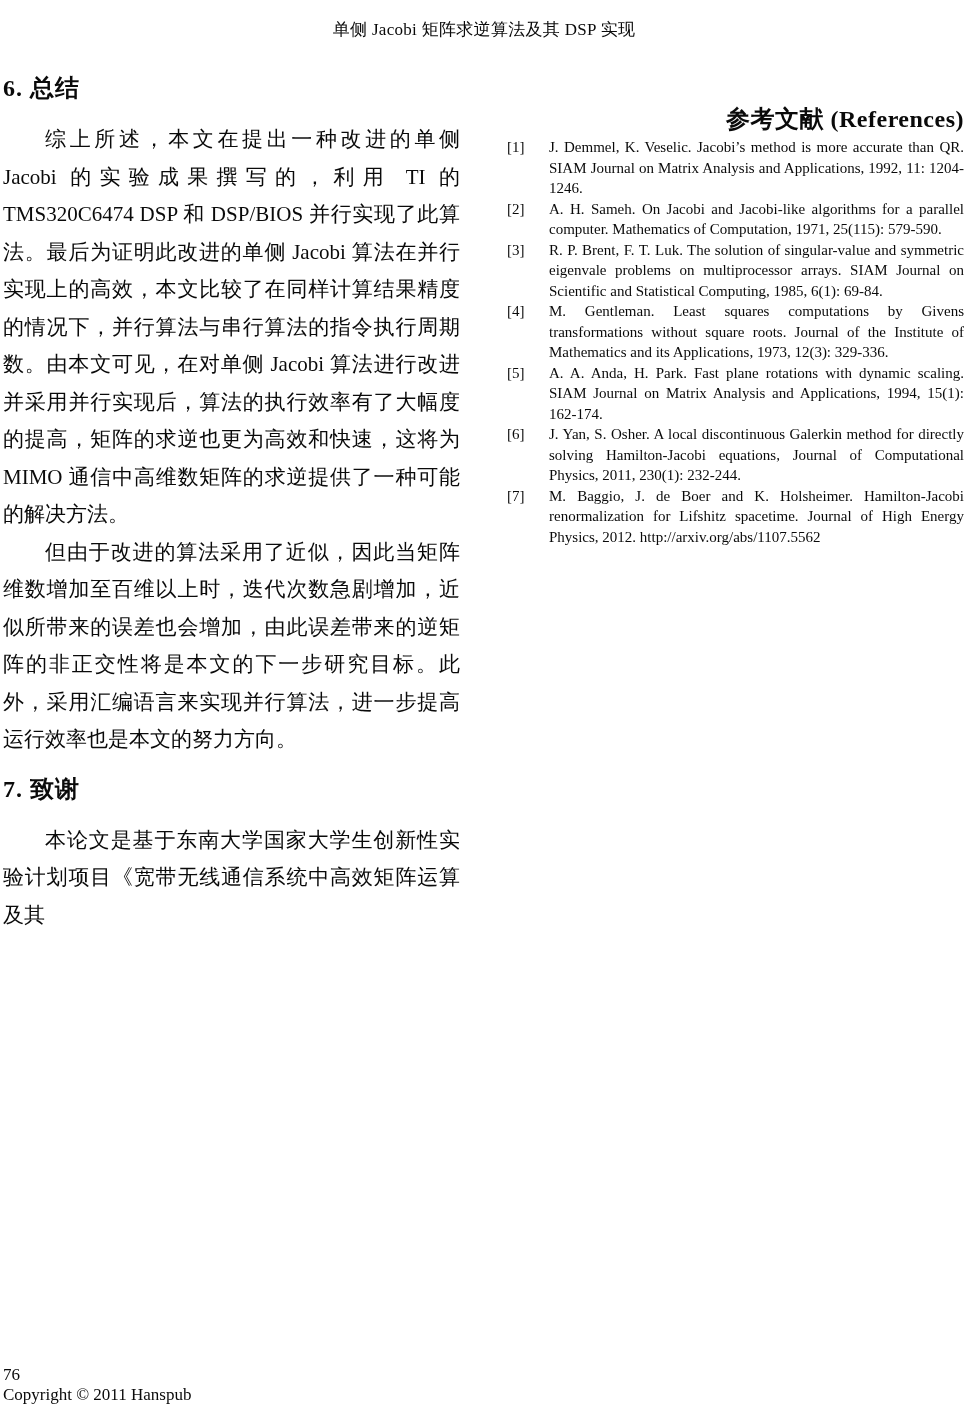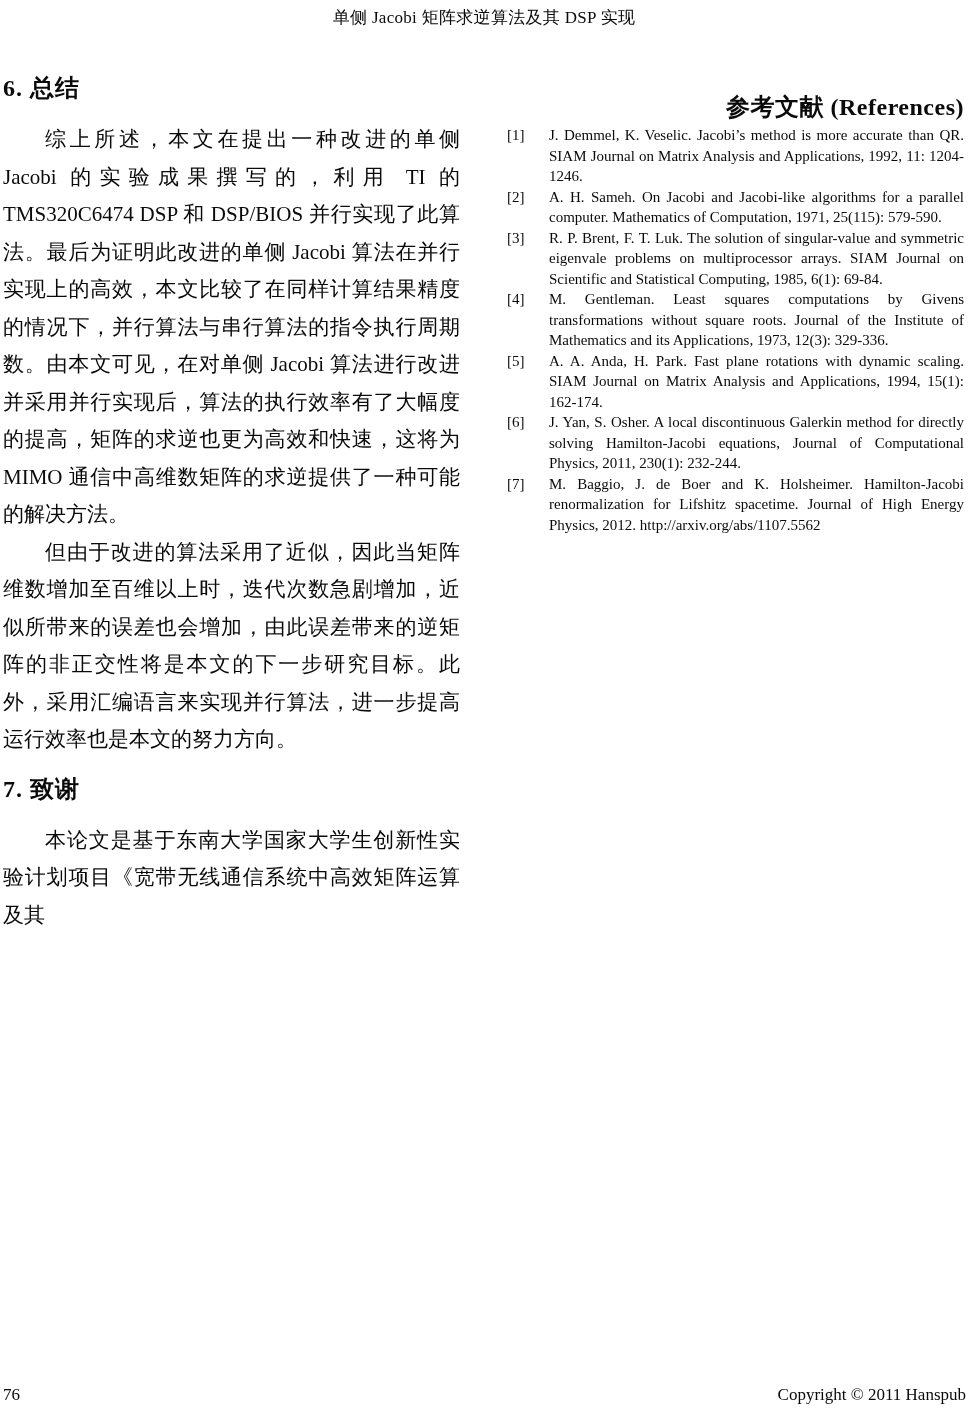--- a/index.html
+++ b/index.html
@@ -9,39 +9,39 @@
     height: 1414px;
     background: #ffffff;
     color: #0a0a0a;
     font-family: "Liberation Serif", "DejaVu Serif", serif;
     position: relative;
     overflow: hidden;
   }
   .running-head {
     text-align: center;
     font-size: 17px;
-    padding-top: 6px;
+    padding-top: 18px;
     letter-spacing: 0.3px;
   }
   .columns {
     display: flex;
     gap: 47px;
     padding: 31px 2px 0 3px;
   }
   .col {
     width: 457px;
     flex: 0 0 457px;
   }
   h2.section-heading {
     font-size: 24px;
     font-weight: bold;
     margin: 14px 0 17px 0;
     letter-spacing: 1px;
   }
-  .col h2.section-heading:first-child { margin-top: 12px; }
+  .col h2.section-heading:first-child { margin-top: 0; }
   p.body {
     font-size: 21px;
     line-height: 37.5px;
     text-align: justify;
     margin: 0;
   }
   p.indent { text-indent: 2em; }
   h2.refs-heading {
     font-size: 24px;
     font-weight: bold;
@@ -58,20 +58,21 @@
   .ref-label { flex: 0 0 42px; }
   .ref-text { flex: 1; text-align: justify; }
   .page-footer {
     position: absolute;
     left: 3px;
     right: 2px;
     bottom: 9px;
     display: flex;
     justify-content: space-between;
     font-size: 17px;
+    flex-direction: column;
   }
 </style>
 </head>
 <body>
 
 <div class="running-head">单侧 Jacobi 矩阵求逆算法及其 DSP 实现</div>
 
 <div class="columns">
 
   <div class="col">

